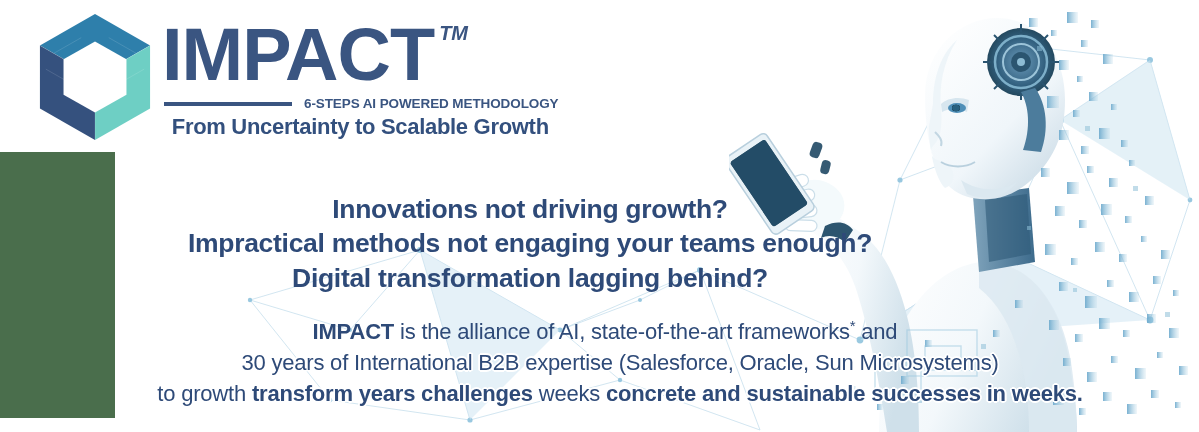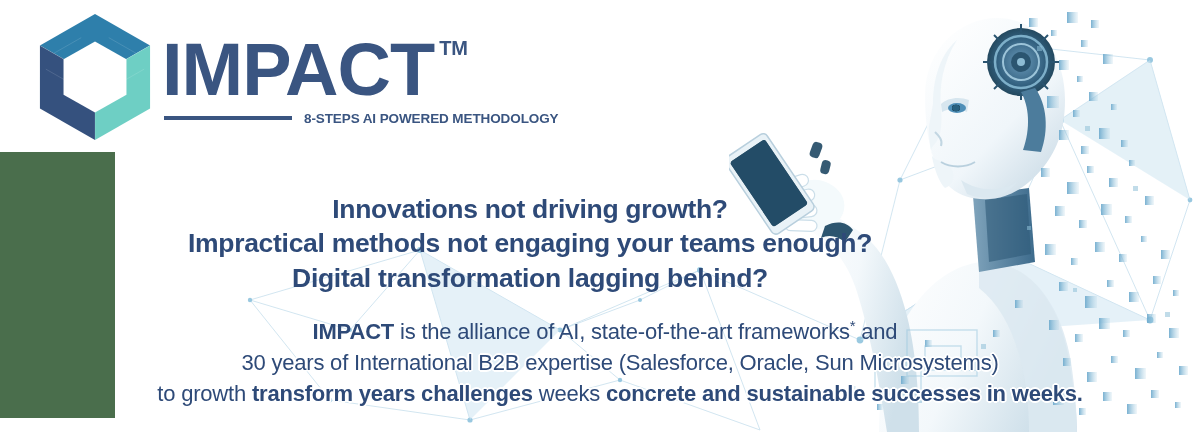--- a/index.html
+++ b/index.html
@@ -65,21 +65,21 @@
   }
   .wordmark {
     font-size:74px;
     font-weight:bold;
     color:#3a5581;
     letter-spacing:-1px;
     font-family:"Liberation Sans", sans-serif;
   }
   .tm {
     font-size:20px; font-weight:bold;
-    color:#3a5581; margin-left:5px; margin-top:5px;
+    color:#3a5581; margin-left:5px; margin-top:5px;font-style:italic;
   }
 
   .tagline-row {
     display:flex; align-items:center;
     margin-top:4px; margin-left:2px;
   }
   .tag-rule {
     width:128px; height:4px;
     background:#3a5581;
     margin-right:12px;
@@ -451,18 +451,19 @@
       </svg>
     </div>
 
     <div class="logo-text">
       <div class="wordmark-row">
         <div class="wordmark">IMPACT</div>
         <div class="tm">TM</div>
       </div>
       <div class="tagline-row">
         <div class="tag-rule"></div>
-        <div class="tagline1">8-STEPS AI POWERED METHODOLOGY</div>
+        <div class="tagline1">6-STEPS AI POWERED METHODOLOGY</div>
       </div>
+      <div class="tagline2">From Uncertainty to Scalable Growth</div>
     </div>
   </div>
 
 </div>
 
 </body></html>

